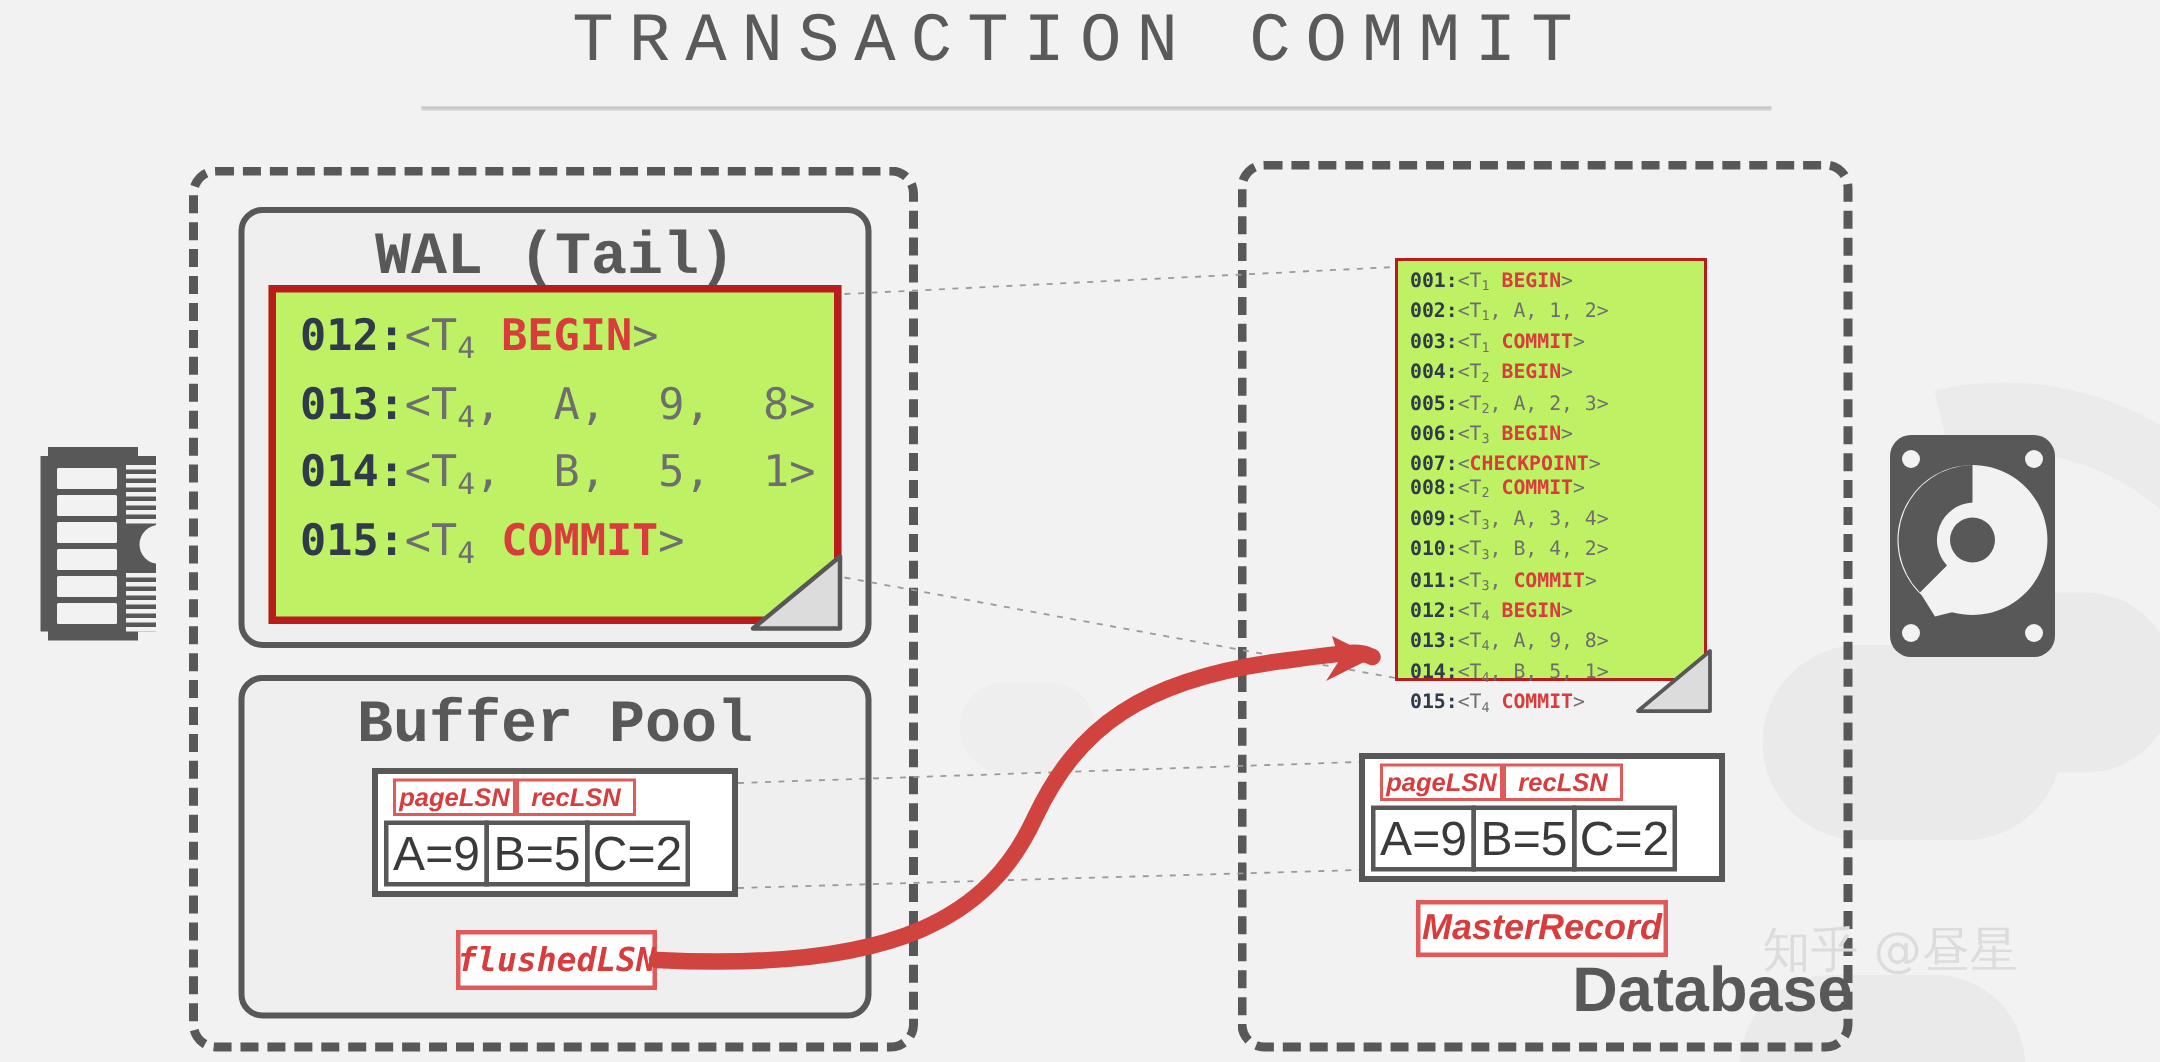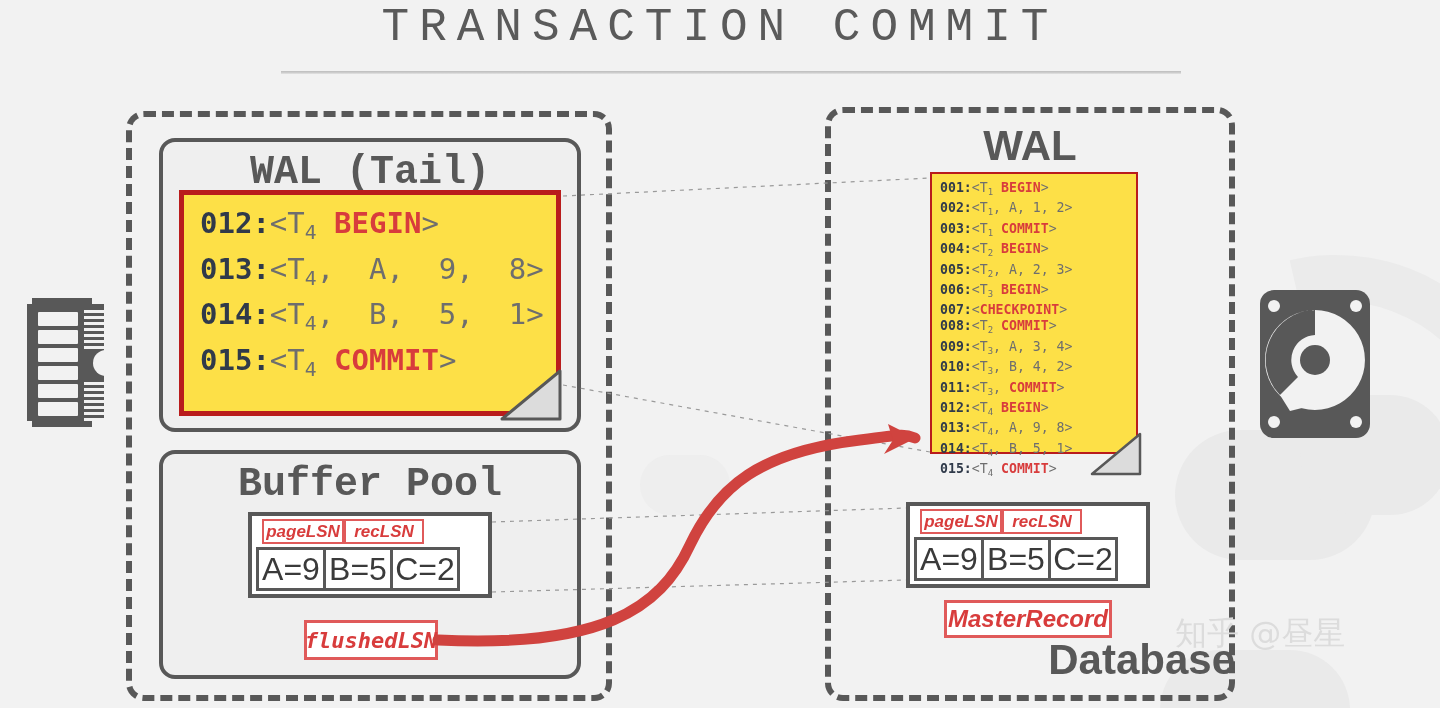--- a/index.html
+++ b/index.html
@@ -55,21 +55,21 @@
   .panel-title{
     position:absolute;left:0;width:100%;text-align:center;
     font-weight:bold;color:#585858;
     font-family:Liberation Mono, monospace;
   }
   #wal-tail-title{top:8px;font-size:40px;}
   #buffer-pool-title{top:8px;font-size:40px;}
 
   
   .note{
-    position:absolute;background:#fde047;
+    position:absolute;background:#bef264;
     border:5px solid #b91c1c;
     box-sizing:border-box;
   }
   .dogear{position:absolute;pointer-events:none;}
 
   
   #wal-tail-note{left:179px;top:190px;width:382px;height:226px;}
   .wal-tail-lines{
     position:absolute;left:16px;top:10px;
     font-family:"DejaVu Sans Mono", monospace;
@@ -237,21 +237,20 @@
     <div class="cell c1">pageLSN</div>
     <div class="cell c2">recLSN</div>
   </div>
   <div id="bp-row" class="lsn-row">
     <div class="cell">A=9</div>
     <div class="cell">B=5</div>
     <div class="cell">C=2</div>
   </div>
   <div id="flushed-lsn" class="red-box">flushedLSN</div>
 
-  <div id="wal-title">WAL</div>
   <div id="wal-note" class="note">
     <div class="wal-lines" id="wal-lines"><div><span class="lsn">001:</span><span class="rec">&lt;T</span><span class="rec sub">1</span><span class="rec"> </span><span class="kw">BEGIN</span><span class="rec">&gt;</span></div><div><span class="lsn">002:</span><span class="rec">&lt;T</span><span class="rec sub">1</span><span class="rec">, A, 1, 2</span><span class="rec">&gt;</span></div><div><span class="lsn">003:</span><span class="rec">&lt;T</span><span class="rec sub">1</span><span class="rec"> </span><span class="kw">COMMIT</span><span class="rec">&gt;</span></div><div><span class="lsn">004:</span><span class="rec">&lt;T</span><span class="rec sub">2</span><span class="rec"> </span><span class="kw">BEGIN</span><span class="rec">&gt;</span></div><div><span class="lsn">005:</span><span class="rec">&lt;T</span><span class="rec sub">2</span><span class="rec">, A, 2, 3</span><span class="rec">&gt;</span></div><div><span class="lsn">006:</span><span class="rec">&lt;T</span><span class="rec sub">3</span><span class="rec"> </span><span class="kw">BEGIN</span><span class="rec">&gt;</span></div><div><span class="lsn">007:</span><span class="rec">&lt;</span><span class="kw">CHECKPOINT</span><span class="rec">&gt;</span></div><div><span class="lsn">008:</span><span class="rec">&lt;T</span><span class="rec sub">2</span><span class="rec"> </span><span class="kw">COMMIT</span><span class="rec">&gt;</span></div><div><span class="lsn">009:</span><span class="rec">&lt;T</span><span class="rec sub">3</span><span class="rec">, A, 3, 4</span><span class="rec">&gt;</span></div><div><span class="lsn">010:</span><span class="rec">&lt;T</span><span class="rec sub">3</span><span class="rec">, B, 4, 2</span><span class="rec">&gt;</span></div><div><span class="lsn">011:</span><span class="rec">&lt;T</span><span class="rec sub">3</span><span class="rec">, </span><span class="kw">COMMIT</span><span class="rec">&gt;</span></div><div><span class="lsn">012:</span><span class="rec">&lt;T</span><span class="rec sub">4</span><span class="rec"> </span><span class="kw">BEGIN</span><span class="rec">&gt;</span></div><div><span class="lsn">013:</span><span class="rec">&lt;T</span><span class="rec sub">4</span><span class="rec">, A, 9, 8</span><span class="rec">&gt;</span></div><div><span class="lsn">014:</span><span class="rec">&lt;T</span><span class="rec sub">4</span><span class="rec">, B, 5, 1</span><span class="rec">&gt;</span></div><div><span class="lsn">015:</span><span class="rec">&lt;T</span><span class="rec sub">4</span><span class="rec"> </span><span class="kw">COMMIT</span><span class="rec">&gt;</span></div></div>
   </div>
   <svg class="dogear" style="left:1090px;top:432px;" width="54" height="44" viewBox="0 0 54 44">
     <path d="M2 42 L50 2 L50 42 Z" fill="#dcdcdc" stroke="#585858" stroke-width="2.5" stroke-linejoin="round"></path>
   </svg>
 
   <div id="db-frame" class="lsn-frame"></div>
   <div id="db-hdr" class="lsn-hdr">
     <div class="cell c1">pageLSN</div>

